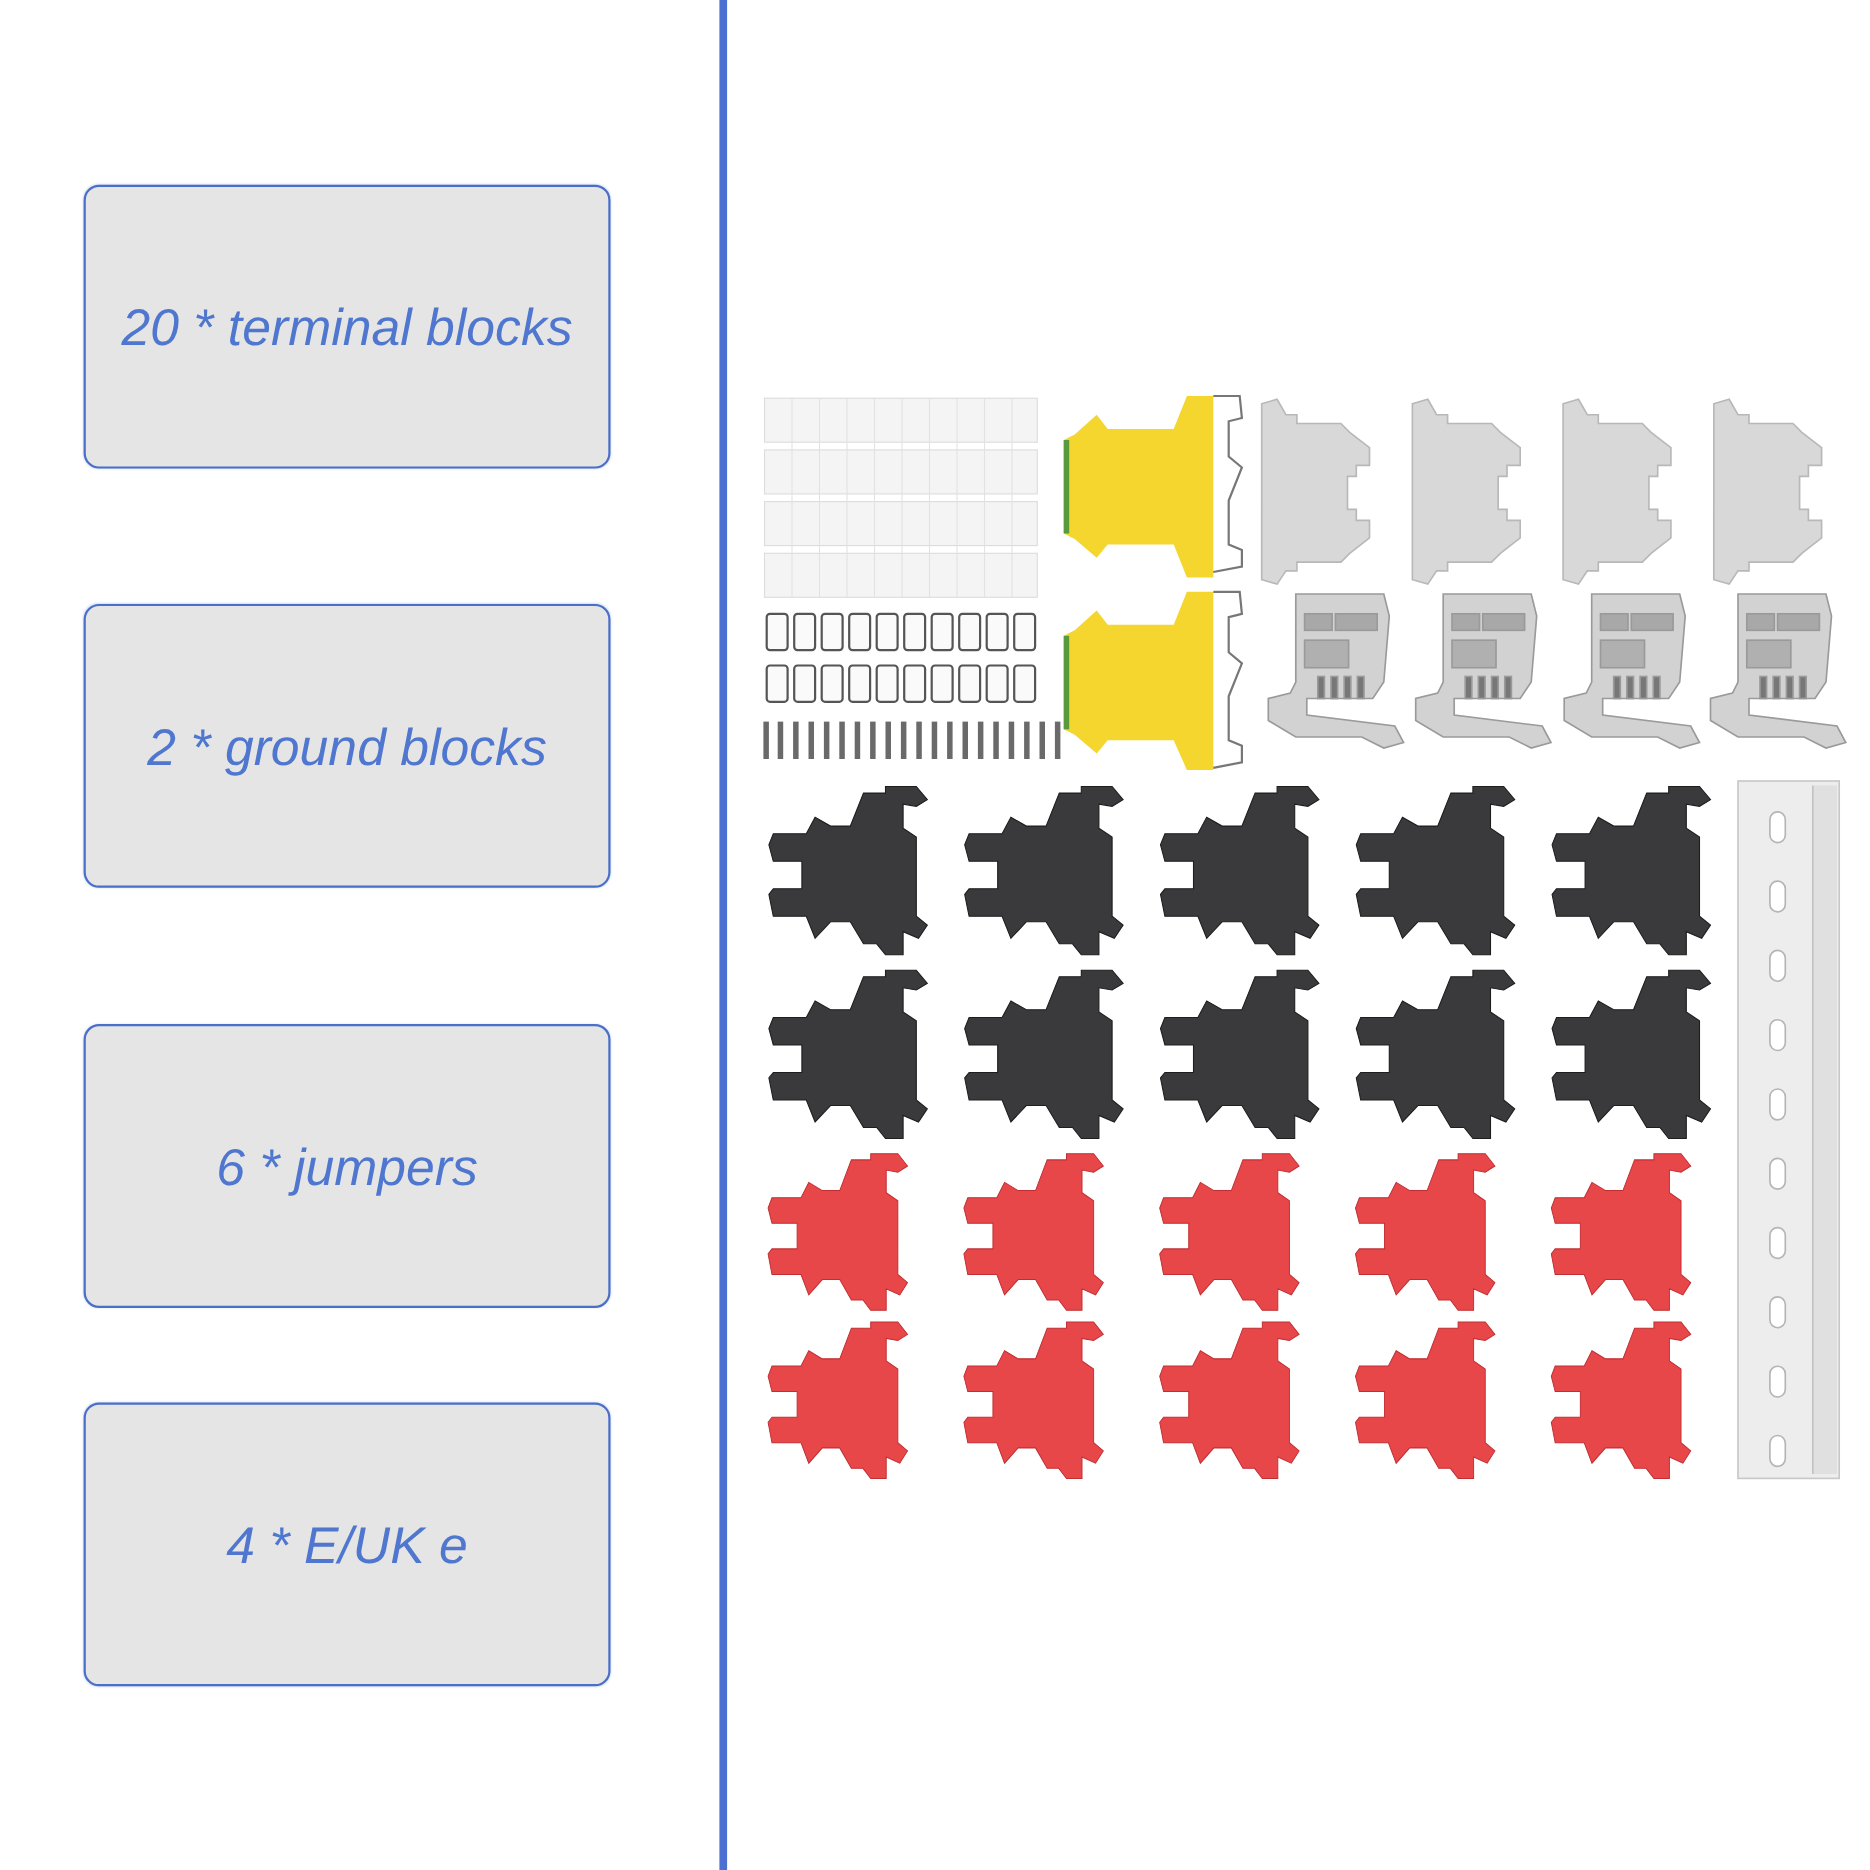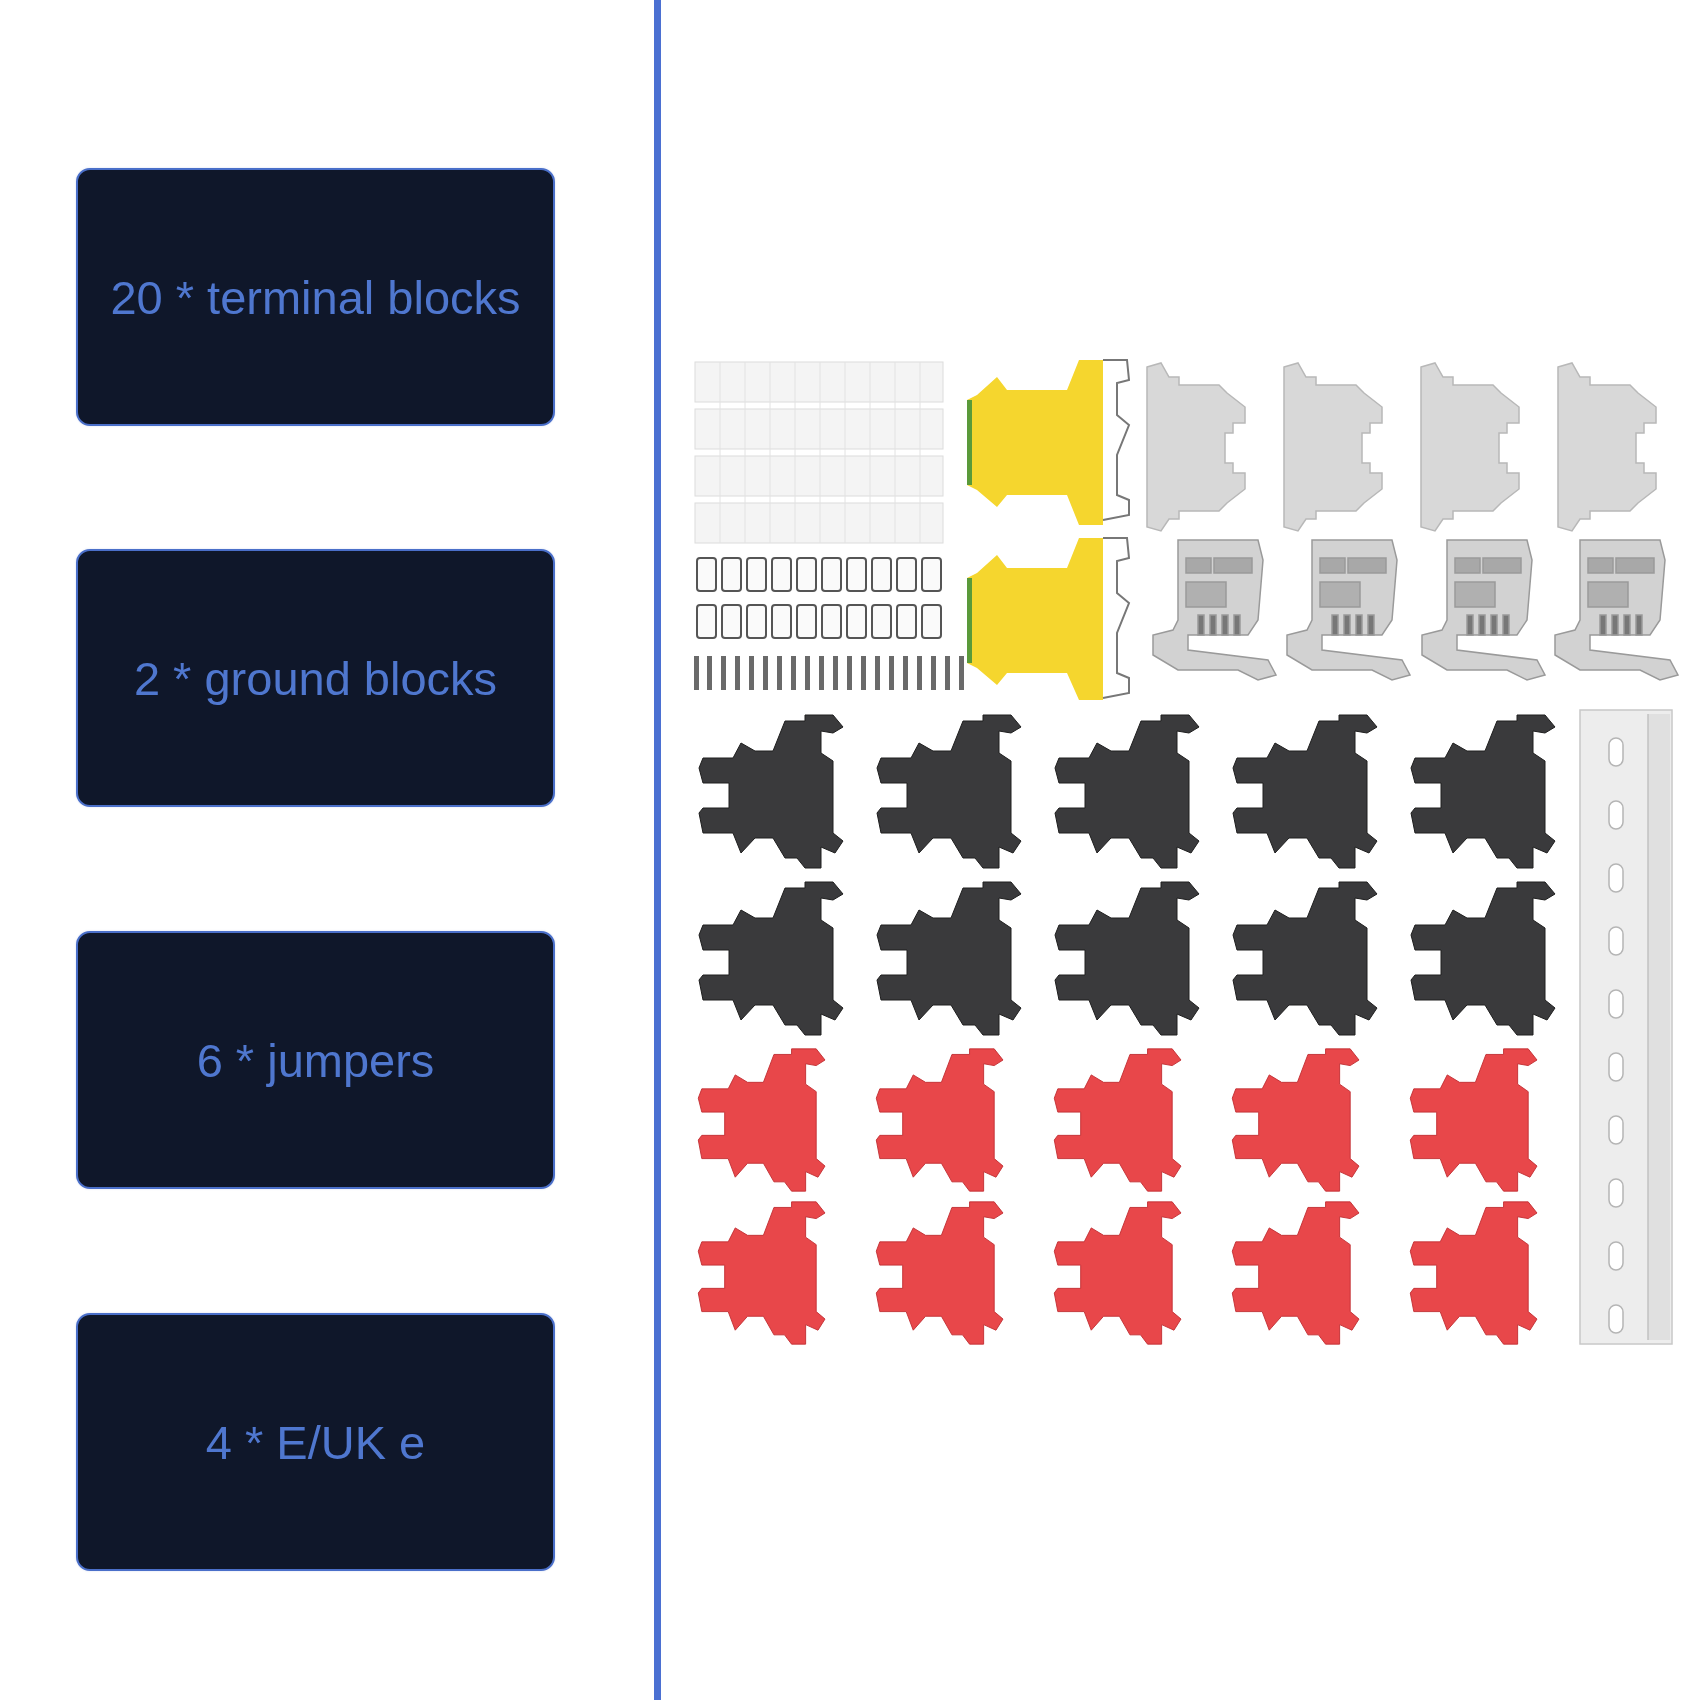--- a/index.html
+++ b/index.html
@@ -1,40 +1,41 @@
 <!DOCTYPE html>
 <html><head>
 <meta charset="utf-8">
 <style>
   html, body { margin:0; padding:0; background:#ffffff; }
   body { width:1700px; height:1700px; position:relative; overflow:hidden; font-family:"Liberation Sans", sans-serif; }
   .label-box {
     position:absolute; left:76px; width:475px; height:254px;
-    border:2.5px solid #4a6fc9; border-radius:14px; background:#0f172a;
+    border:2.5px solid #4a6fc9; border-radius:14px; background:#e5e5e5;
     display:flex; align-items:center; justify-content:center;
     box-shadow: 0 0 2px rgba(74,111,201,0.25);
+    font-style: italic;
   }
   .label-text { color:#4f77cf; font-size:47px; letter-spacing:0px; white-space:nowrap; }
   .divider { position:absolute; left:654px; top:0; width:7px; height:1700px; background:#4b70d2; }
   .product { position:absolute; }
   .product svg { display:block; width:100%; height:100%; }
 </style>
 </head>
 <body>
 
 <div class="label-box" style="top:168px;">
   <span class="label-text">20 * terminal blocks</span>
 </div>
 <div class="label-box" style="top:549px;">
   <span class="label-text">2 * ground blocks</span>
 </div>
 <div class="label-box" style="top:931px;">
   <span class="label-text">6 * jumpers</span>
 </div>
-<div class="label-box" style="top:1313px;">
+<div class="label-box" style="top:1275px;">
   <span class="label-text">4 * E/UK e</span>
 </div>
 
 <div class="divider"></div>
 
 <div class="product" style="left:690px; top:355px; width:1000px; height:1000px;">
 <svg viewBox="690 355 1000 1000" xmlns="http://www.w3.org/2000/svg">
   <defs>
 
     <g id="tblock">

